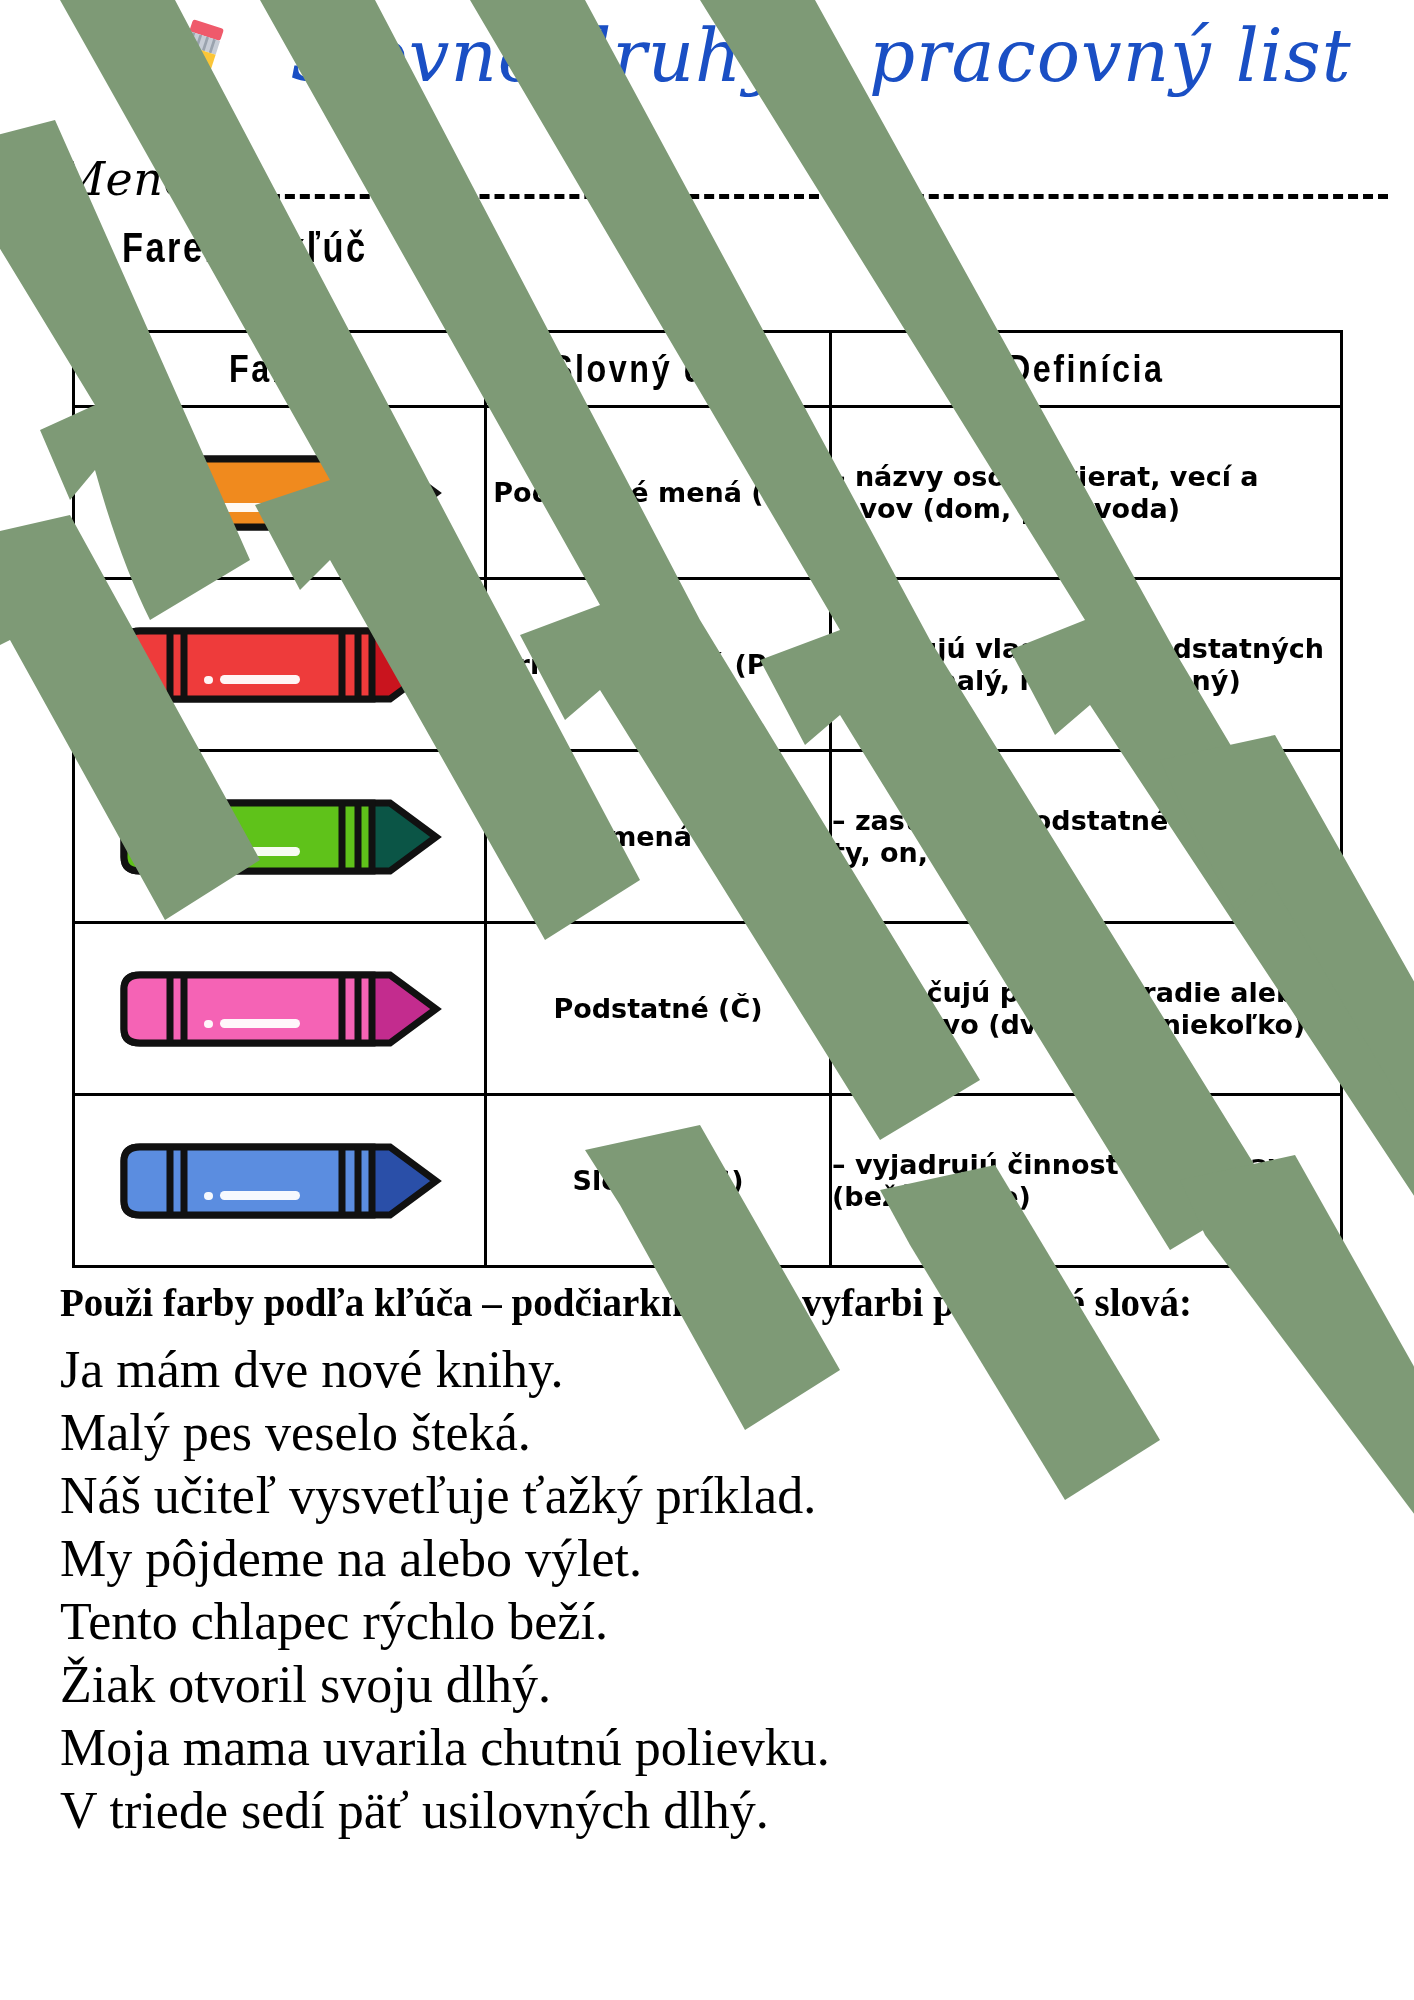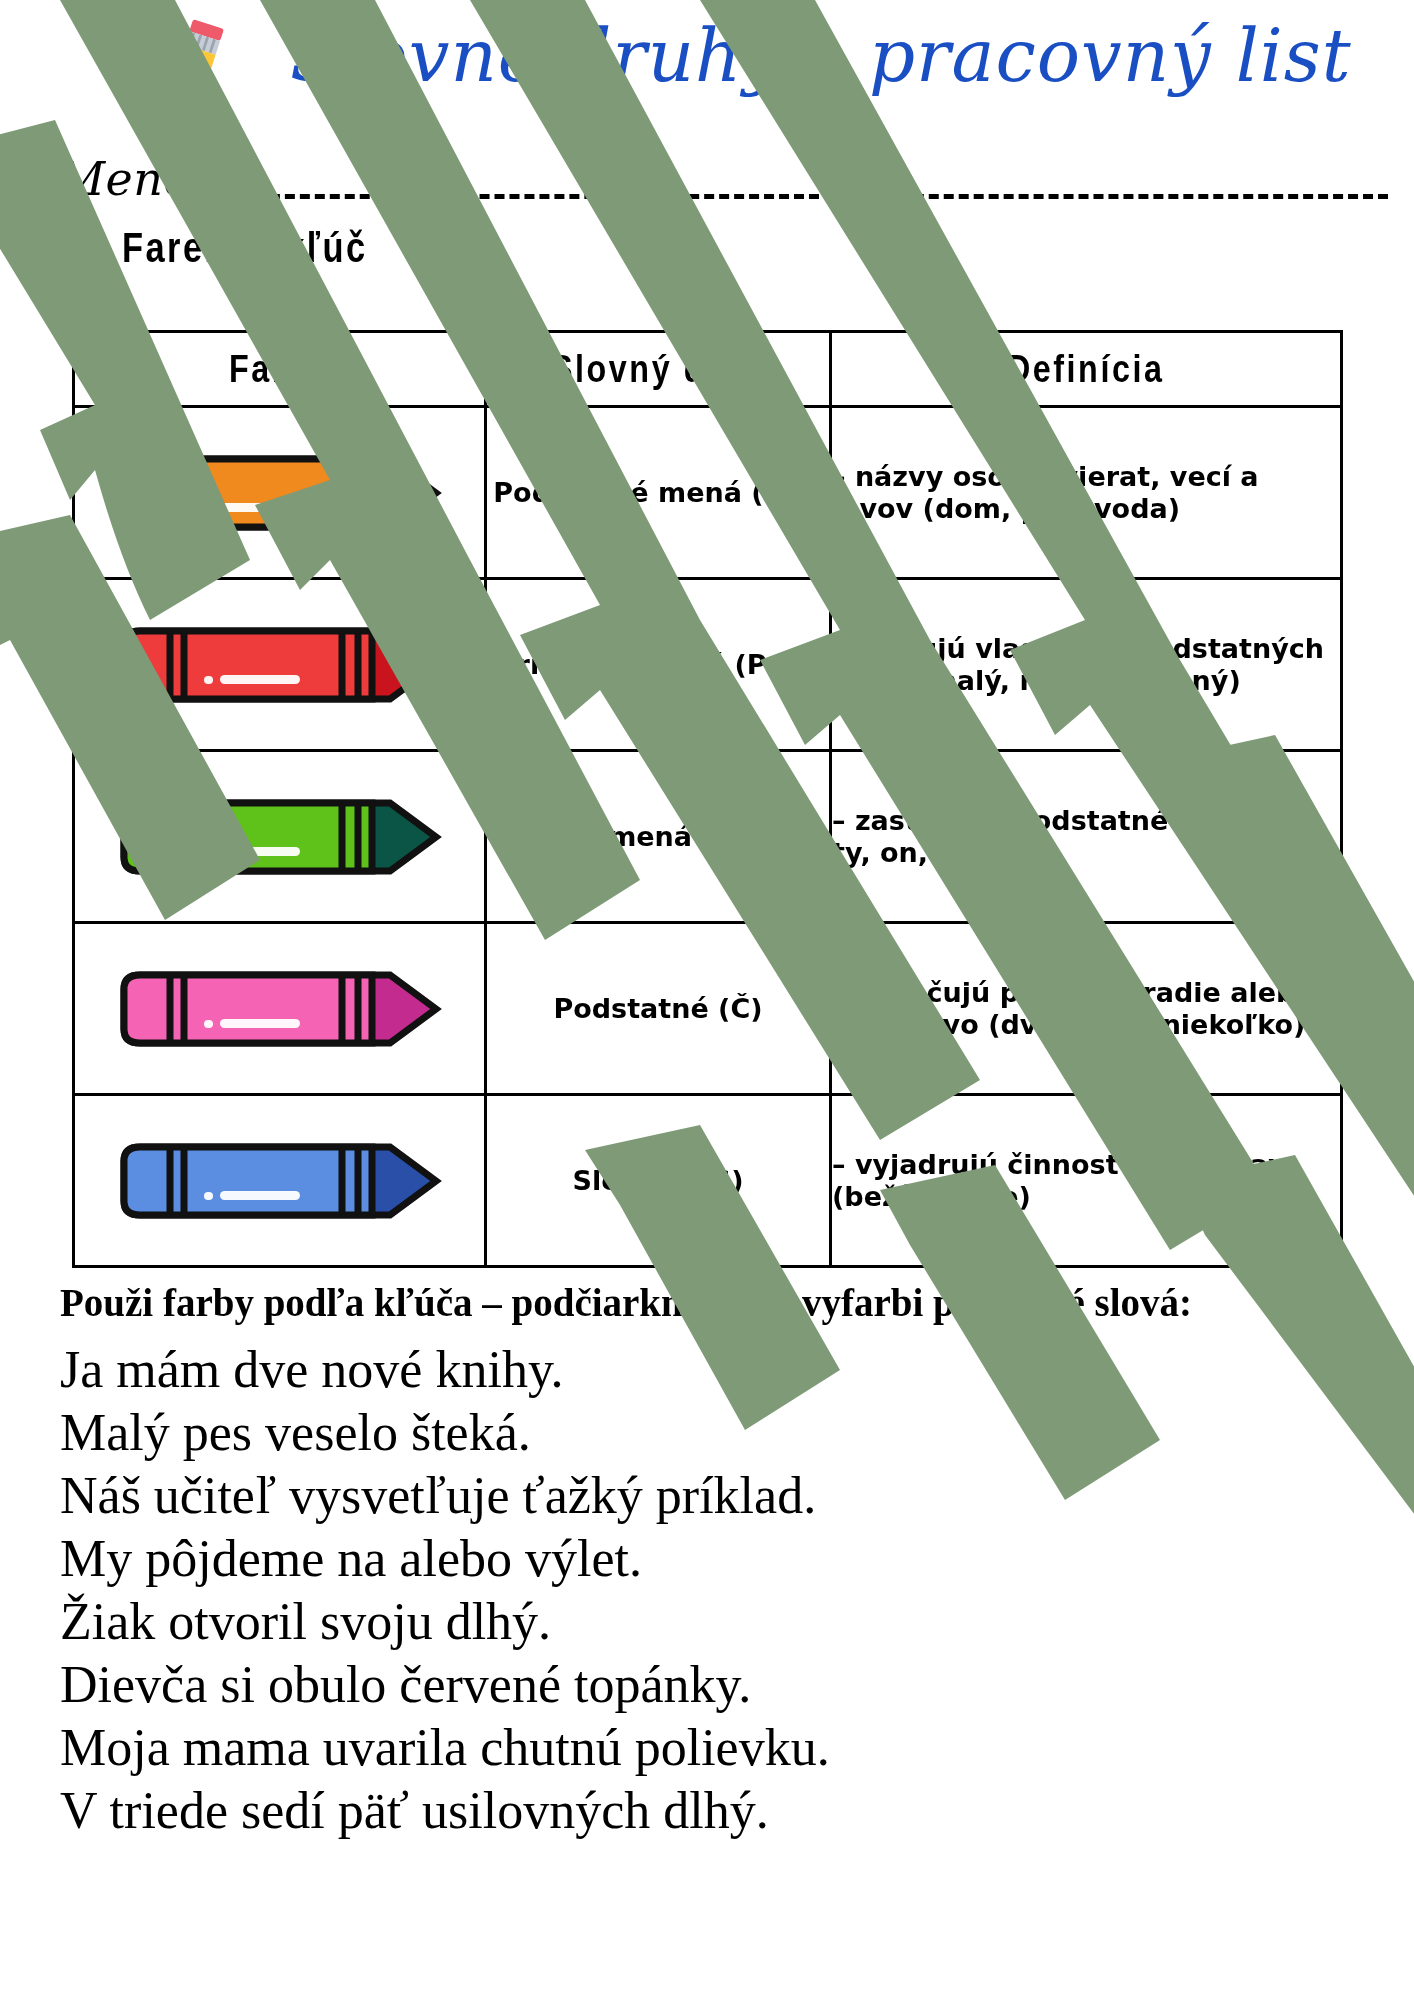--- a/index.html
+++ b/index.html
@@ -311,22 +311,22 @@
     </tbody>
   </table>
 
   <div class="instruction">Použi farby podľa kľúča – podčiarkni alebo vyfarbi príslušné slová:</div>
 
   <div class="sentences">
     <div class="sentence">Ja mám dve nové knihy.</div>
     <div class="sentence">Malý pes veselo šteká.</div>
     <div class="sentence">Náš učiteľ vysvetľuje ťažký príklad.</div>
     <div class="sentence">My pôjdeme na alebo výlet.</div>
+    <div class="sentence">Tento chlapec rýchlo beží.</div>
     <div class="sentence">Žiak otvoril svoju dlhý.</div>
-    <div class="sentence">Dievča si obulo červené topánky.</div>
     <div class="sentence">Moja mama uvarila chutnú polievku.</div>
     <div class="sentence">V triede sedí päť usilovných dlhý.</div>
   </div>
 
   <svg class="ribbons" viewBox="0 0 1414 2000">
     <g fill="#7E9A76">
 
       <path d="M-60 150 L55 120 L250 560 L150 620 Q120 560 95 470 L70 500 L40 430 L95 405 Z"></path>
 
       <path d="M60 0 L175 0 L470 560 L640 880 L545 940 L330 560 L300 590 L255 505 L330 480 Z"></path>

